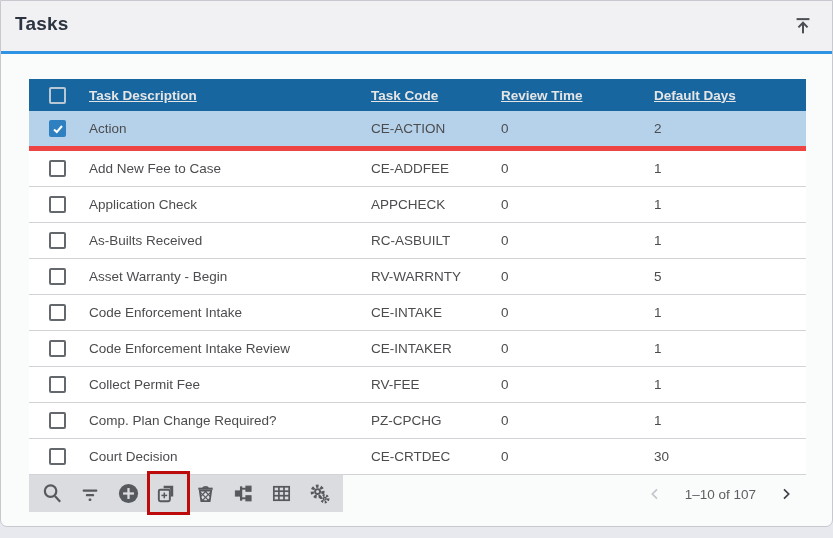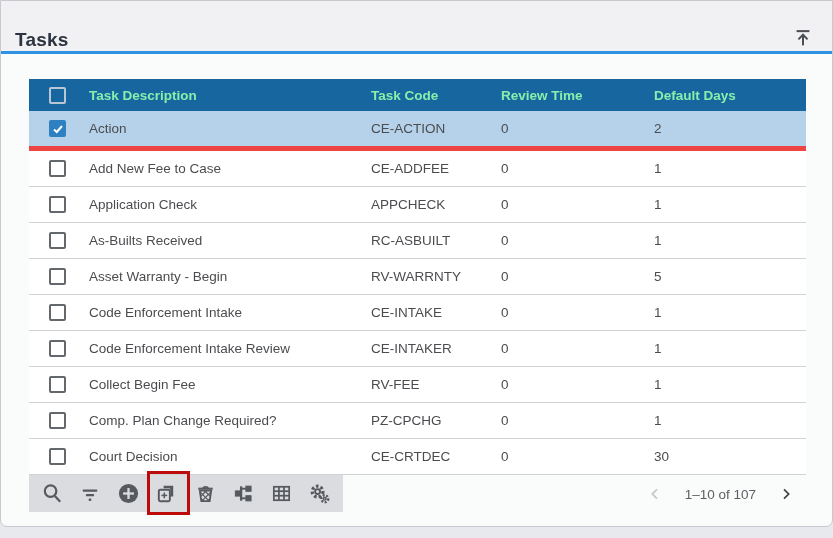--- a/index.html
+++ b/index.html
@@ -9,37 +9,37 @@
     font-family:"Liberation Sans","DejaVu Sans",sans-serif;
     -webkit-font-smoothing:antialiased;
   }
   .card{
     position:absolute;left:0;top:0;width:831px;height:525px;
     background:#fafbfb;border:1px solid #c8c9ce;border-radius:0 0 7px 7px;
   }
   
   .titlebar{
     position:absolute;left:0;top:0;width:100%;height:50px;
-    background:#f1f1f4;display:flex;align-items:flex-end;justify-content:space-between;
-    padding:0 14px;box-sizing:border-box;
+    background:#f1f1f4;display:flex;align-items:flex-start;justify-content:space-between;
+    padding:12px 14px;box-sizing:border-box;
   }
   .title{font-size:19px;font-weight:700;color:#2b3440;letter-spacing:.2px;}
   .top-icon{width:26px;height:26px;cursor:pointer;display:flex;align-items:center;justify-content:center;margin-right:2px;}
   .divider{position:absolute;left:0;top:50px;width:100%;height:3px;background:#2f93e4;}
 
   
   .table{position:absolute;left:28px;top:78px;width:777px;}
   .trow{
     display:grid;grid-template-columns:60px 282px 130px 153px 1fr;
     align-items:center;height:35px;background:#ffffff;
     border-bottom:1px solid #d2d3d6;font-size:13.5px;color:#4b4c4f;
   }
   .trow.head{
     height:32px;background:#18669f;border-bottom:none;
-    color:#86efac;font-weight:700;
+    color:#e5e5e5;font-weight:700;text-decoration:underline;
   }
   .trow.selected{background:#b5d2ea;border-bottom:5px solid #ef4444;}
   .cell{overflow:hidden;white-space:nowrap;}
   .cb-cell{display:flex;align-items:center;padding-left:20px;}
   .checkbox{
     width:17px;height:17px;border:2px solid #64686c;border-radius:2px;
     background:#fff;box-sizing:border-box;display:flex;align-items:center;justify-content:center;
     cursor:pointer;flex:0 0 auto;
   }
   .head .checkbox{border-color:#b9c6d4;background:transparent;}
@@ -183,21 +183,21 @@
       <div class="cell">0</div>
       <div class="cell">1</div>
     </div>
 
     <div class="trow">
       <div class="cell cb-cell">
         <span class="checkbox">
           
         </span>
       </div>
-      <div class="cell">Collect Begin Fee</div>
+      <div class="cell">Collect Permit Fee</div>
       <div class="cell">RV-FEE</div>
       <div class="cell">0</div>
       <div class="cell">1</div>
     </div>
 
     <div class="trow">
       <div class="cell cb-cell">
         <span class="checkbox">
           
         </span>

